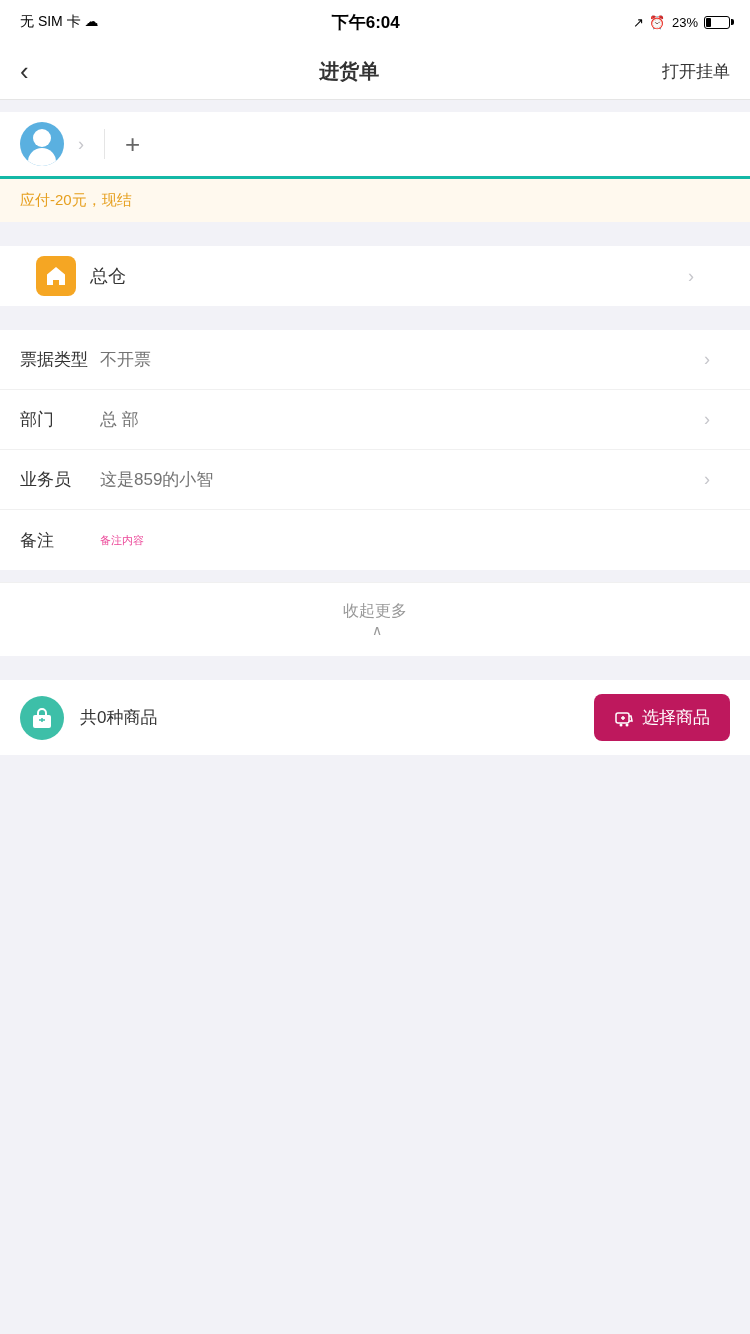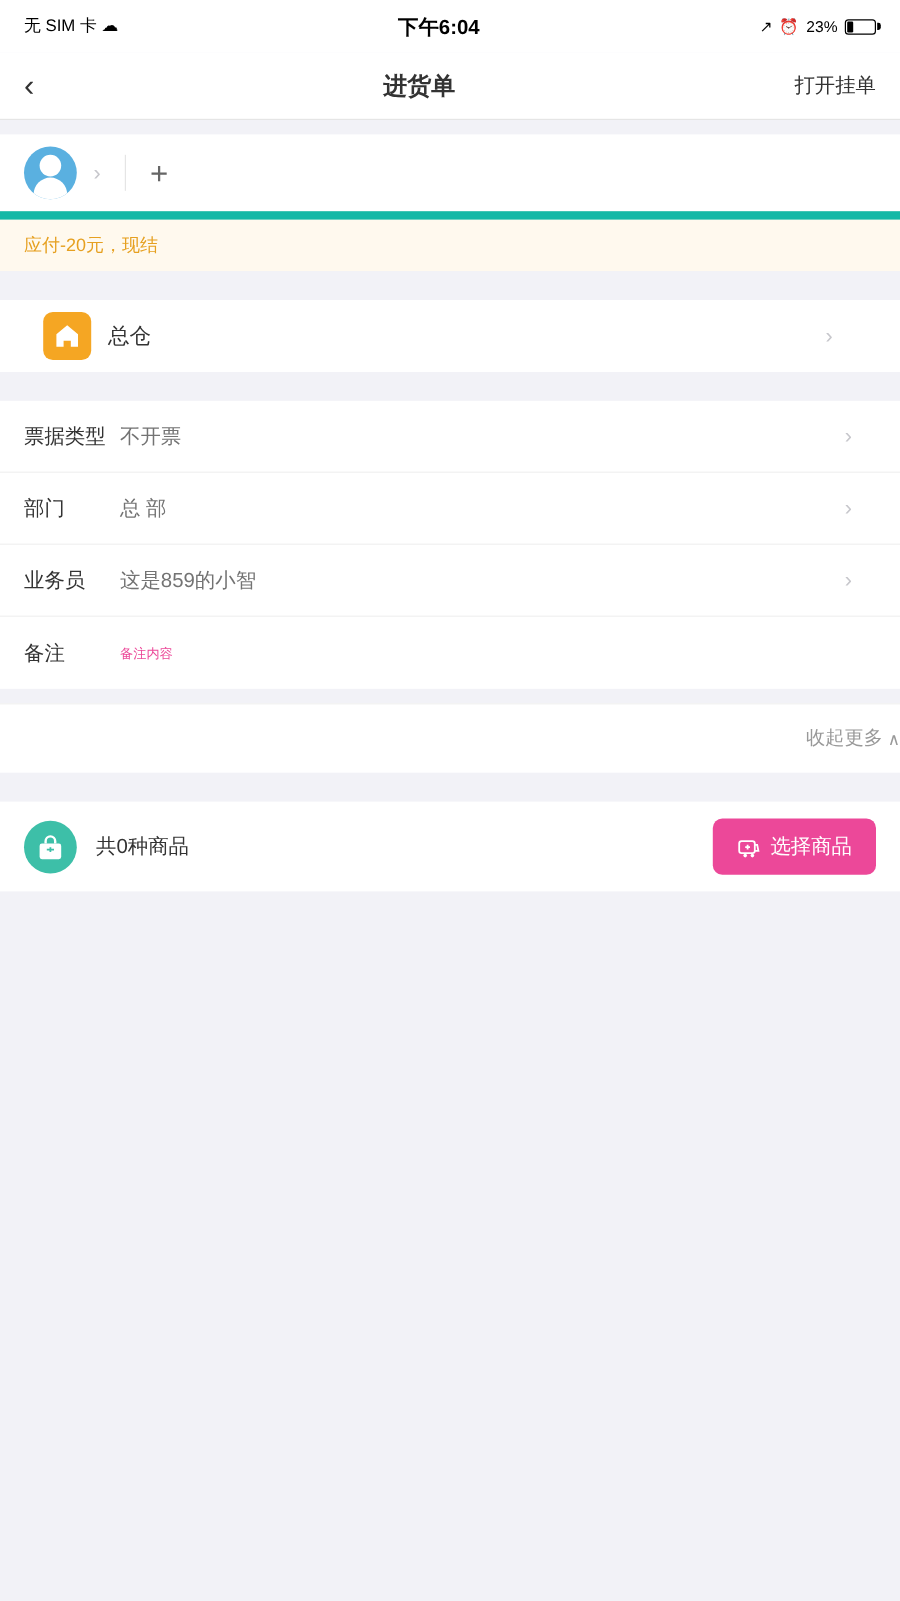--- a/index.html
+++ b/index.html
@@ -102,21 +102,21 @@
       color: #666; font-size: 26px; font-weight: 300; margin-left: 8px;
     }
     .supplier-divider {
       width: 1px; height: 30px; background: #e5e5e5; margin: 0 12px 0 0;
     }
 
     
     .notice-row {
       background: #fff9ee;
       padding: 12px 20px;
-      border-top: 7px solid #14b8a6;
+      border-top: 3px solid #14b8a6;
     }
     .notice-text {
       font-size: 15px; color: #e6a020;
     }
 
     
     .warehouse-section {
       background: #fff;
       display: flex;
       align-items: center;
@@ -158,23 +158,24 @@
     .form-placeholder {
       font-size: 11px; color: #ec4899; flex: 1;
     }
 
     
     .collapse-row {
       background: #fff;
       margin-top: 12px;
       display: flex;
       align-items: center;
-      justify-content: flex-end;
+      justify-content: center;
       padding: 18px 0;
       border-top: 1px solid #f0f0f0;
+      flex-direction: column;
     }
     .collapse-text {
       font-size: 16px; color: #999;
     }
     .collapse-arrow {
       font-size: 14px; color: #999; margin-left: 4px;
     }
 
     
     .bottom-bar {
@@ -188,21 +189,21 @@
     .product-icon-wrapper {
       width: 44px; height: 44px; border-radius: 50%;
       background: #3dbfa8;
       display: flex; align-items: center; justify-content: center;
       flex-shrink: 0;
     }
     .product-count-text {
       font-size: 17px; color: #333; flex: 1;
     }
     .select-btn {
-      background: #ec4899;
+      background: #be185d;
       color: #fff;
       border: none;
       border-radius: 8px;
       padding: 12px 20px;
       font-size: 17px;
       display: flex;
       align-items: center;
       gap: 8px;
       cursor: pointer;
       flex-shrink: 0;

